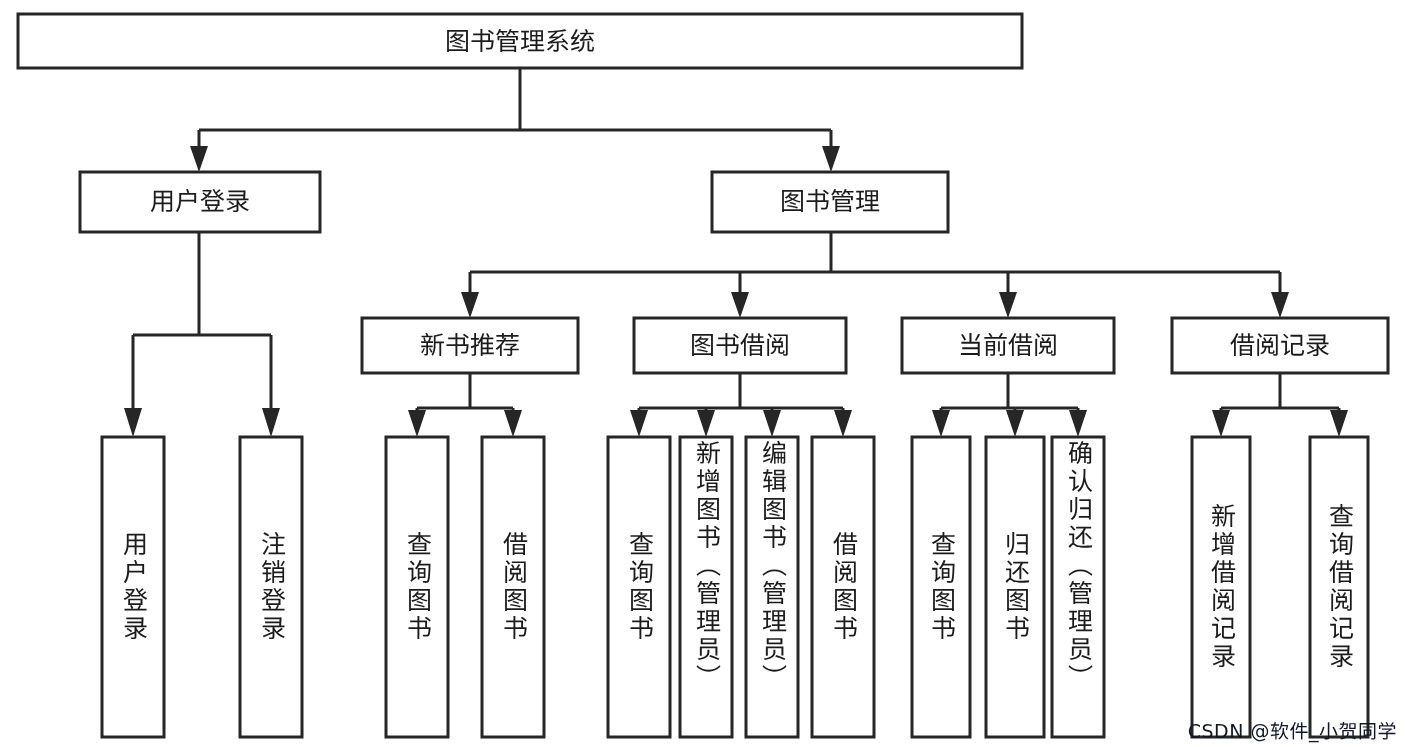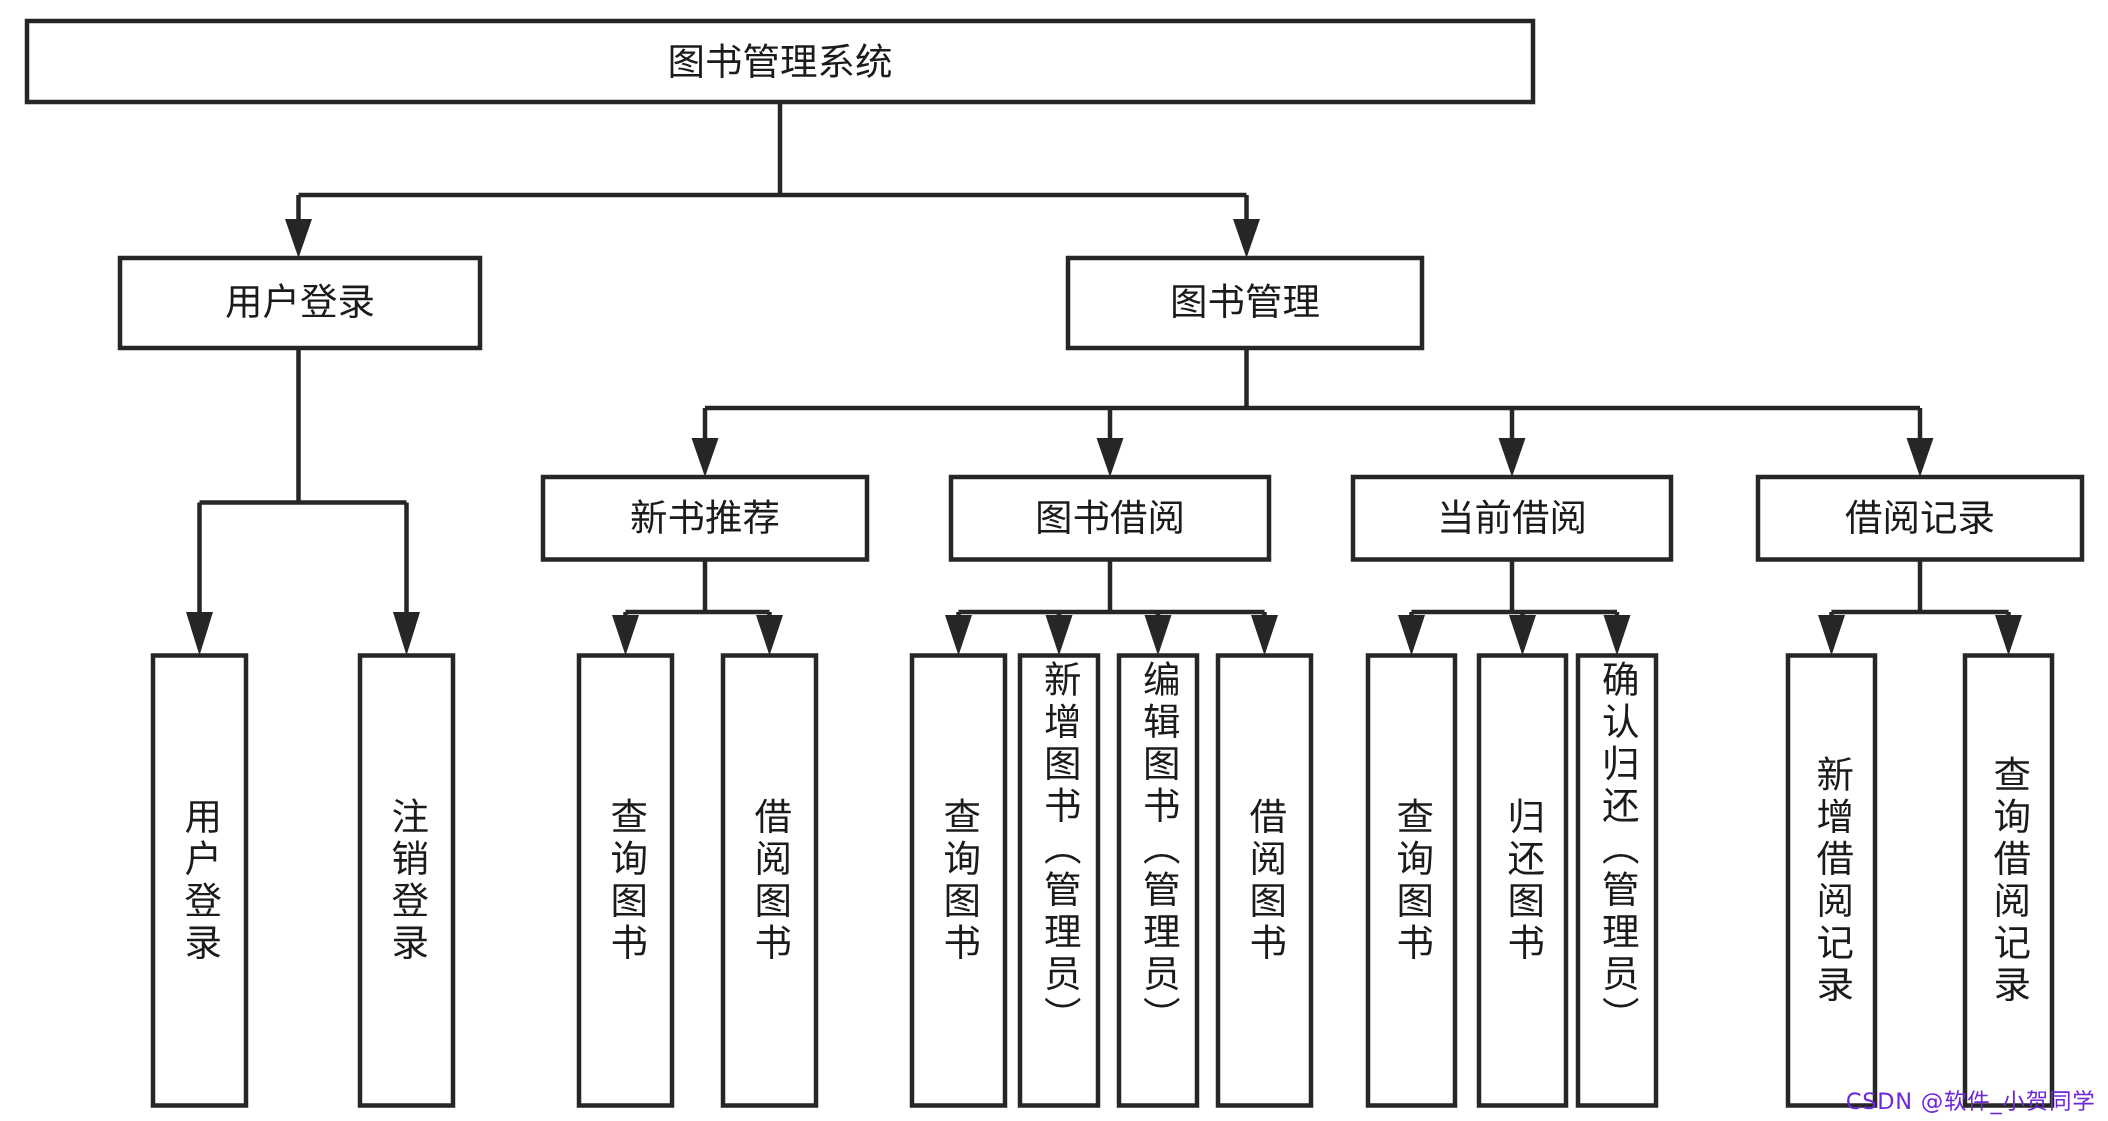--- a/index.html
+++ b/index.html
@@ -69,22 +69,22 @@
     letter-spacing: 3px;
     color: #1b1b1b;
     white-space: nowrap;
     text-align: center;
   }
   .watermark {
     position: absolute;
     right: 8px;
     bottom: 4px;
     font-family: "DejaVu Sans", "Liberation Sans", sans-serif;
-    font-size: 15px;
-    color: #6d28d9;
+    font-size: 19px;
+    color: #0f172a;
     letter-spacing: 0.5px;
     white-space: nowrap;
   }
 </style>
 </head>
 <body>
 
 <div id="diagram-root">
 
   <svg class="diagram-canvas" viewBox="0 0 1405 747">

